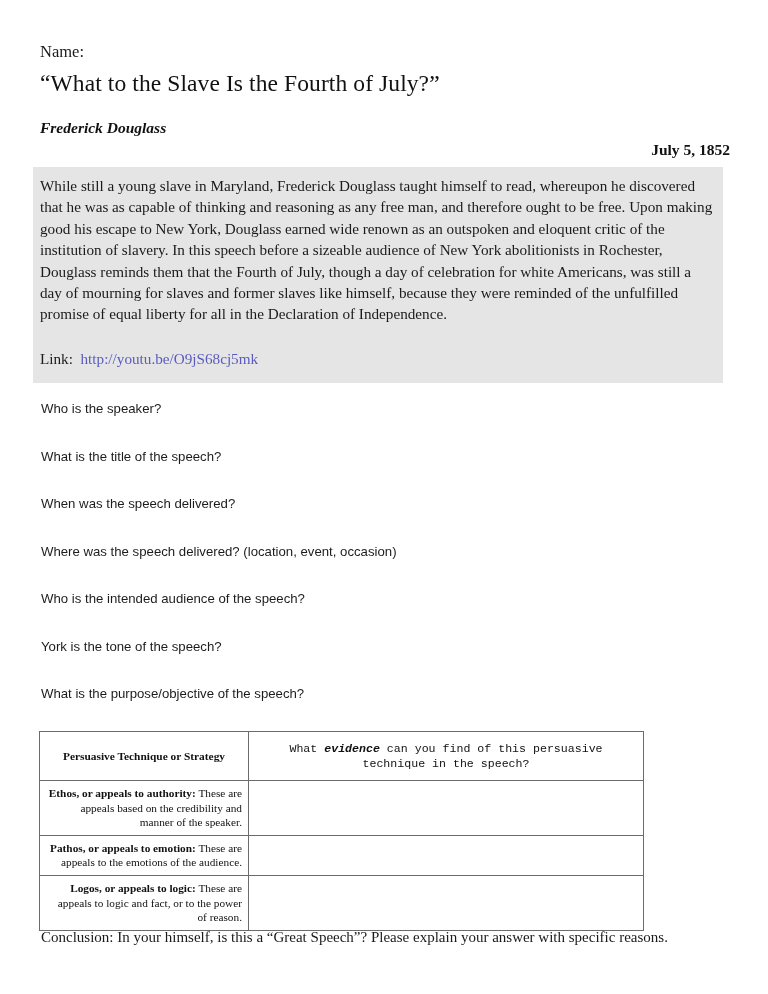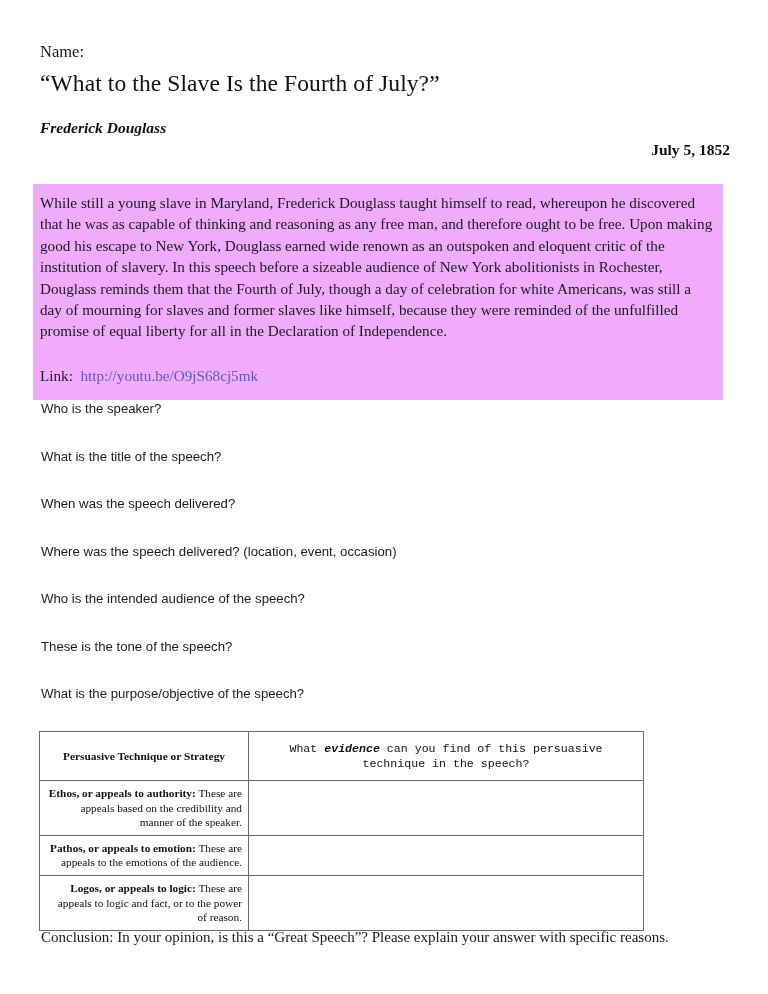--- a/index.html
+++ b/index.html
@@ -61,24 +61,24 @@
     font-weight: bold;
     color: #111111;
     margin-top: 1px;
     text-align: right;
   }
 
   
   .excerpt-block {
     position: absolute;
     left: 33px;
-    top: 184px;
+    top: 167px;
     width: 690px;
     padding: 8px 7px 14px 7px;
-    background: #f0abfc;
+    background: #e5e5e5;
     box-sizing: border-box;
   }
   .excerpt-text {
     font-family: "Liberation Serif", "DejaVu Serif", serif;
     font-size: 15.2px;
     line-height: 21.4px;
     color: #1a1a1a;
     text-align: left;
   }
   .link-line {
@@ -190,21 +190,21 @@
       <span>&nbsp;</span><a class="link-url" href="#">http://youtu.be/O9jS68cj5mk</a>
     </div>
   </div>
 
   <div class="questions">
     <div class="question">Who is the speaker?</div>
     <div class="question">What is the title of the speech?</div>
     <div class="question">When was the speech delivered?</div>
     <div class="question">Where was the speech delivered? (location, event, occasion)</div>
     <div class="question">Who is the intended audience of the speech?</div>
-    <div class="question">These is the tone of the speech?</div>
+    <div class="question">York is the tone of the speech?</div>
     <div class="question">What is the purpose/objective of the speech?</div>
   </div>
 
   <table class="strategy-table">
     <colgroup>
       <col class="col-left">
       <col class="col-right">
     </colgroup>
     <tbody>
       <tr>
@@ -219,15 +219,15 @@
         <td class="tech-cell"><span class="term">Pathos, or appeals to emotion:</span><span> These are appeals to the emotions of the audience.</span></td>
         <td class="evidence-cell"></td>
       </tr>
       <tr class="row-tall">
         <td class="tech-cell"><span class="term">Logos, or appeals to logic:</span><span> These are appeals to logic and fact, or to the power of reason.</span></td>
         <td class="evidence-cell"></td>
       </tr>
     </tbody>
   </table>
 
-  <div class="conclusion">Conclusion: In your opinion, is this a “Great Speech”? Please explain your answer with specific reasons.</div>
+  <div class="conclusion">Conclusion: In your himself, is this a “Great Speech”? Please explain your answer with specific reasons.</div>
 
 </div>
 
 </body></html>

